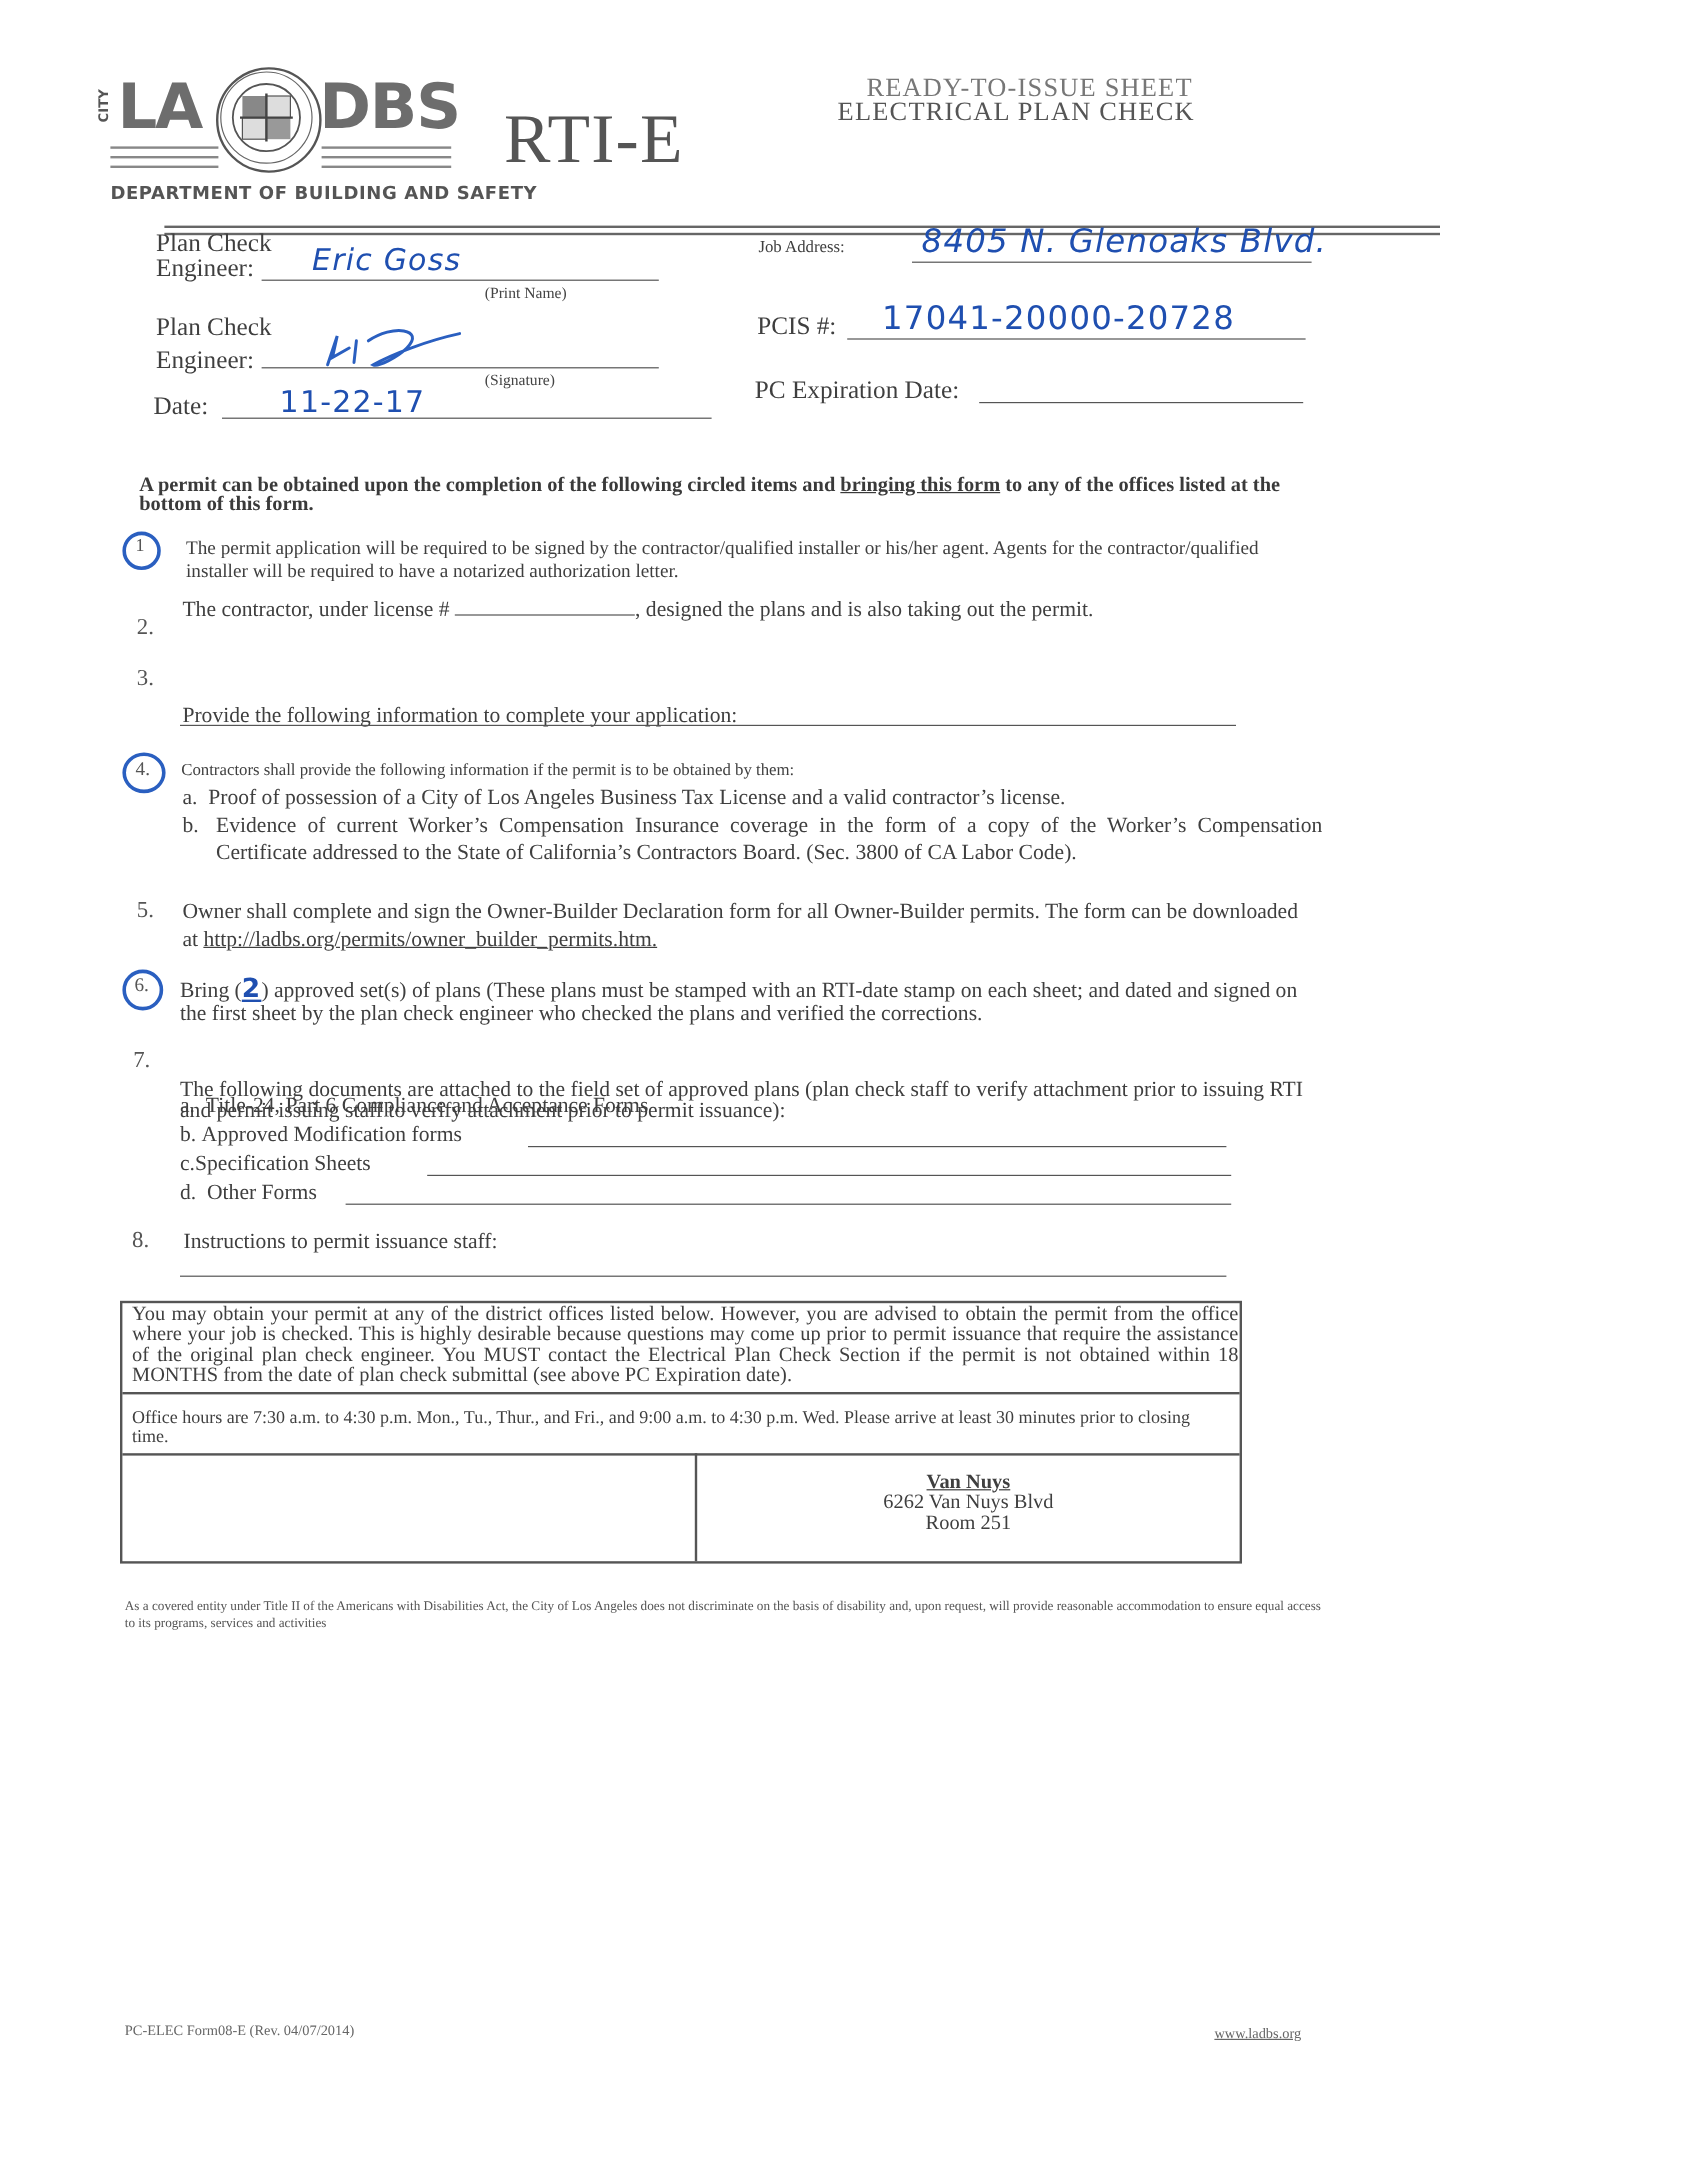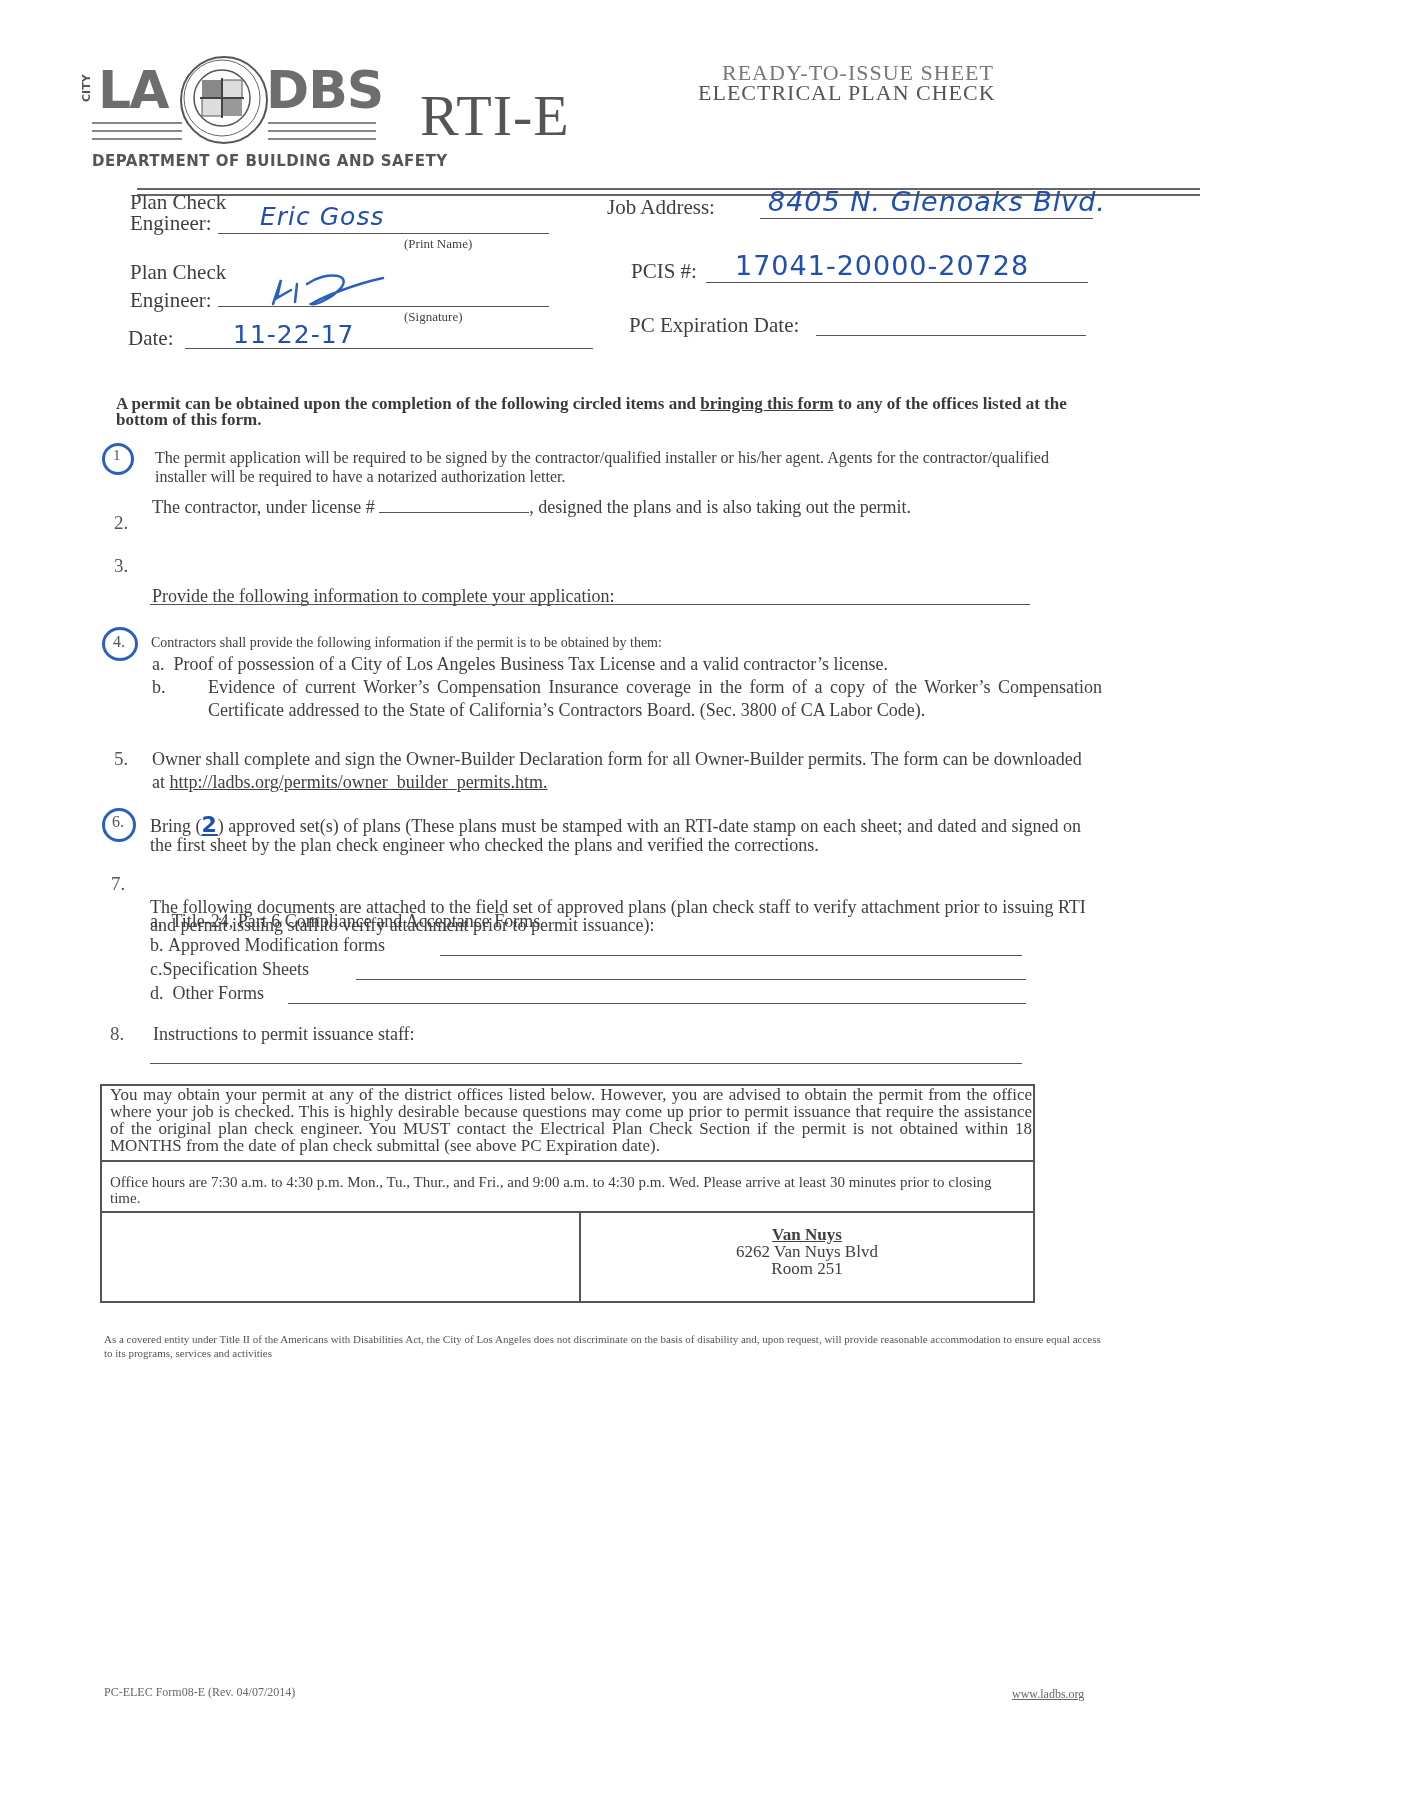--- a/index.html
+++ b/index.html
@@ -76,21 +76,21 @@
     <path d="M18 42 L26 18 L22 36 L36 28 M40 40 L42 22 M52 22 C72 8 100 12 84 28 C76 36 60 44 56 42 C70 34 100 22 128 16" fill="none" stroke="#2a5fc0" stroke-width="2.5" stroke-linecap="round"></path>
   </svg>
   
 </div>
 <div class="abs serif" style="left:404px;top:309px;font-size:13px;color:#444;">(Signature)</div>
 
 <div class="abs txt" style="left:128px;top:327px;font-size:21px;">Date:</div>
 <div class="rule" style="left:185px;top:348px;width:408px;"></div>
 <div class="abs hand" style="left:233px;top:320px;font-size:25px;font-style:normal;">11-22-17</div>
 
-<div class="abs txt" style="left:607px;top:196px;font-size:21px;text-align:center;">Job Address:</div>
+<div class="abs txt" style="left:632px;top:196px;font-size:14px;text-align:center;">Job Address:</div>
 <div class="rule" style="left:760px;top:218px;width:333px;"></div>
 <div class="abs hand" style="left:768px;top:186px;font-size:27px;white-space:nowrap;">8405 N. Glenoaks Blvd.</div>
 
 <div class="abs txt" style="left:631px;top:260px;font-size:21px;">PCIS #:</div>
 <div class="rule" style="left:706px;top:282px;width:382px;"></div>
 <div class="abs hand" style="left:735px;top:250px;font-size:27px;font-style:normal;white-space:nowrap;">17041-20000-20728</div>
 
 <div class="abs txt" style="left:629px;top:314px;font-size:21px;">PC Expiration Date:</div>
 <div class="rule" style="left:816px;top:335px;width:270px;"></div>
 <div class="abs" style="left:820px;top:312px;width:262px;height:22px;"></div>
@@ -113,21 +113,21 @@
 <div class="rule" style="left:150px;top:604px;width:880px;"></div>
 
 <div class="circle" style="left:102px;top:627px;width:30px;height:28px;"></div>
 <div class="num" style="left:113px;top:633px;font-size:16px;">4.</div>
 <div class="abs txt" style="left:151px;top:632px;font-size:14px;">Contractors shall provide the following information if the permit is to be obtained by them:</div>
 <div class="abs txt" style="left:152px;top:653px;width:950px;font-size:18px;">
   <span>a.</span>&nbsp;&nbsp;<span>Proof of possession of a City of Los Angeles Business Tax License and a valid contractor’s license.</span>
 </div>
 <div class="abs txt" style="left:152px;top:676px;width:950px;font-size:18px;line-height:23px;display:flex;">
   <span style="width:28px;flex:none;">b.</span>
-    <span style="text-align:justify;margin-left:28px;">Evidence of current Worker’s Compensation Insurance coverage in the form of a copy of the Worker’s Compensation Certificate addressed to the State of California’s Contractors Board. (Sec. 3800 of CA Labor Code).</span>
+    <span style="text-align:justify;">Evidence of current Worker’s Compensation Insurance coverage in the form of a copy of the Worker’s Compensation Certificate addressed to the State of California’s Contractors Board. (Sec. 3800 of CA Labor Code).</span>
 </div>
 
 <div class="num" style="left:114px;top:748px;">5.</div>
 <div class="abs txt" style="left:152px;top:748px;width:945px;font-size:18px;line-height:23px;">
   <span>Owner shall complete and sign the Owner-Builder Declaration form for all Owner-Builder permits.  The form can be downloaded at </span><a class="link">http://ladbs.org/permits/owner_builder_permits.htm.</a>
 </div>
 
 <div class="circle" style="left:102px;top:808px;width:28px;height:28px;"></div>
 <div class="num" style="left:112px;top:813px;font-size:16px;">6.</div>
 <div class="abs txt" style="left:150px;top:815px;width:940px;font-size:18px;line-height:19px;">

